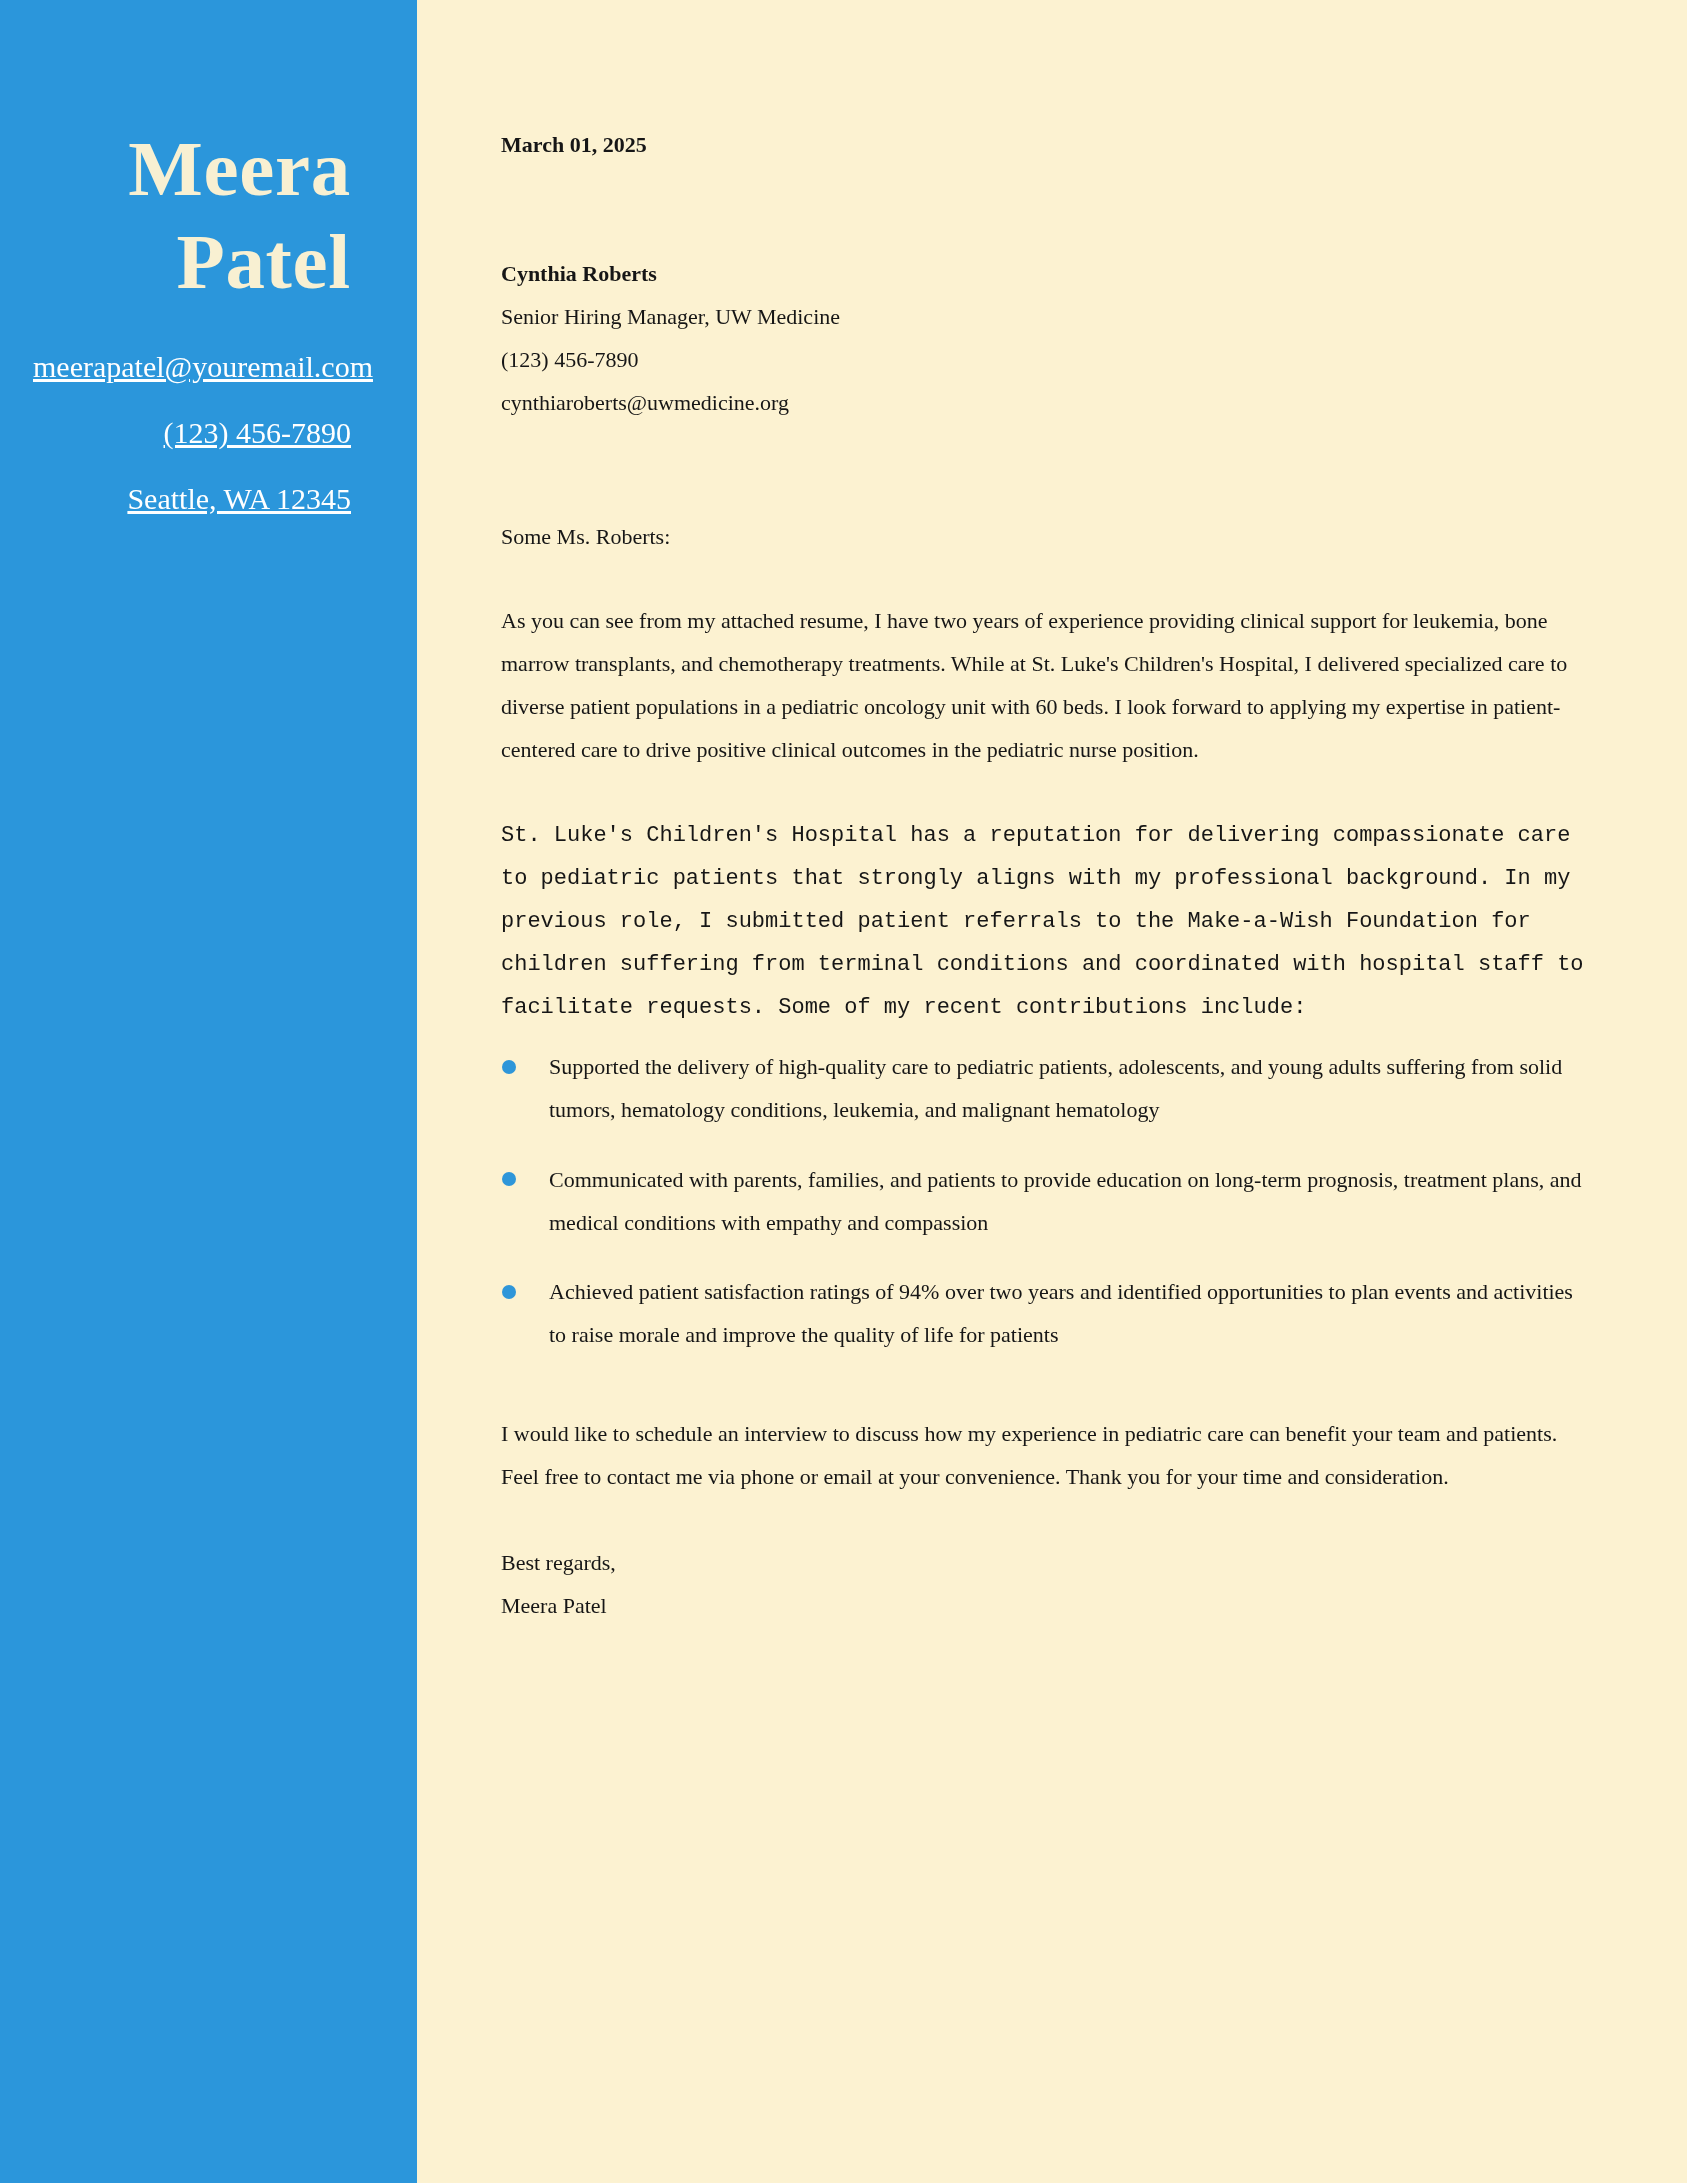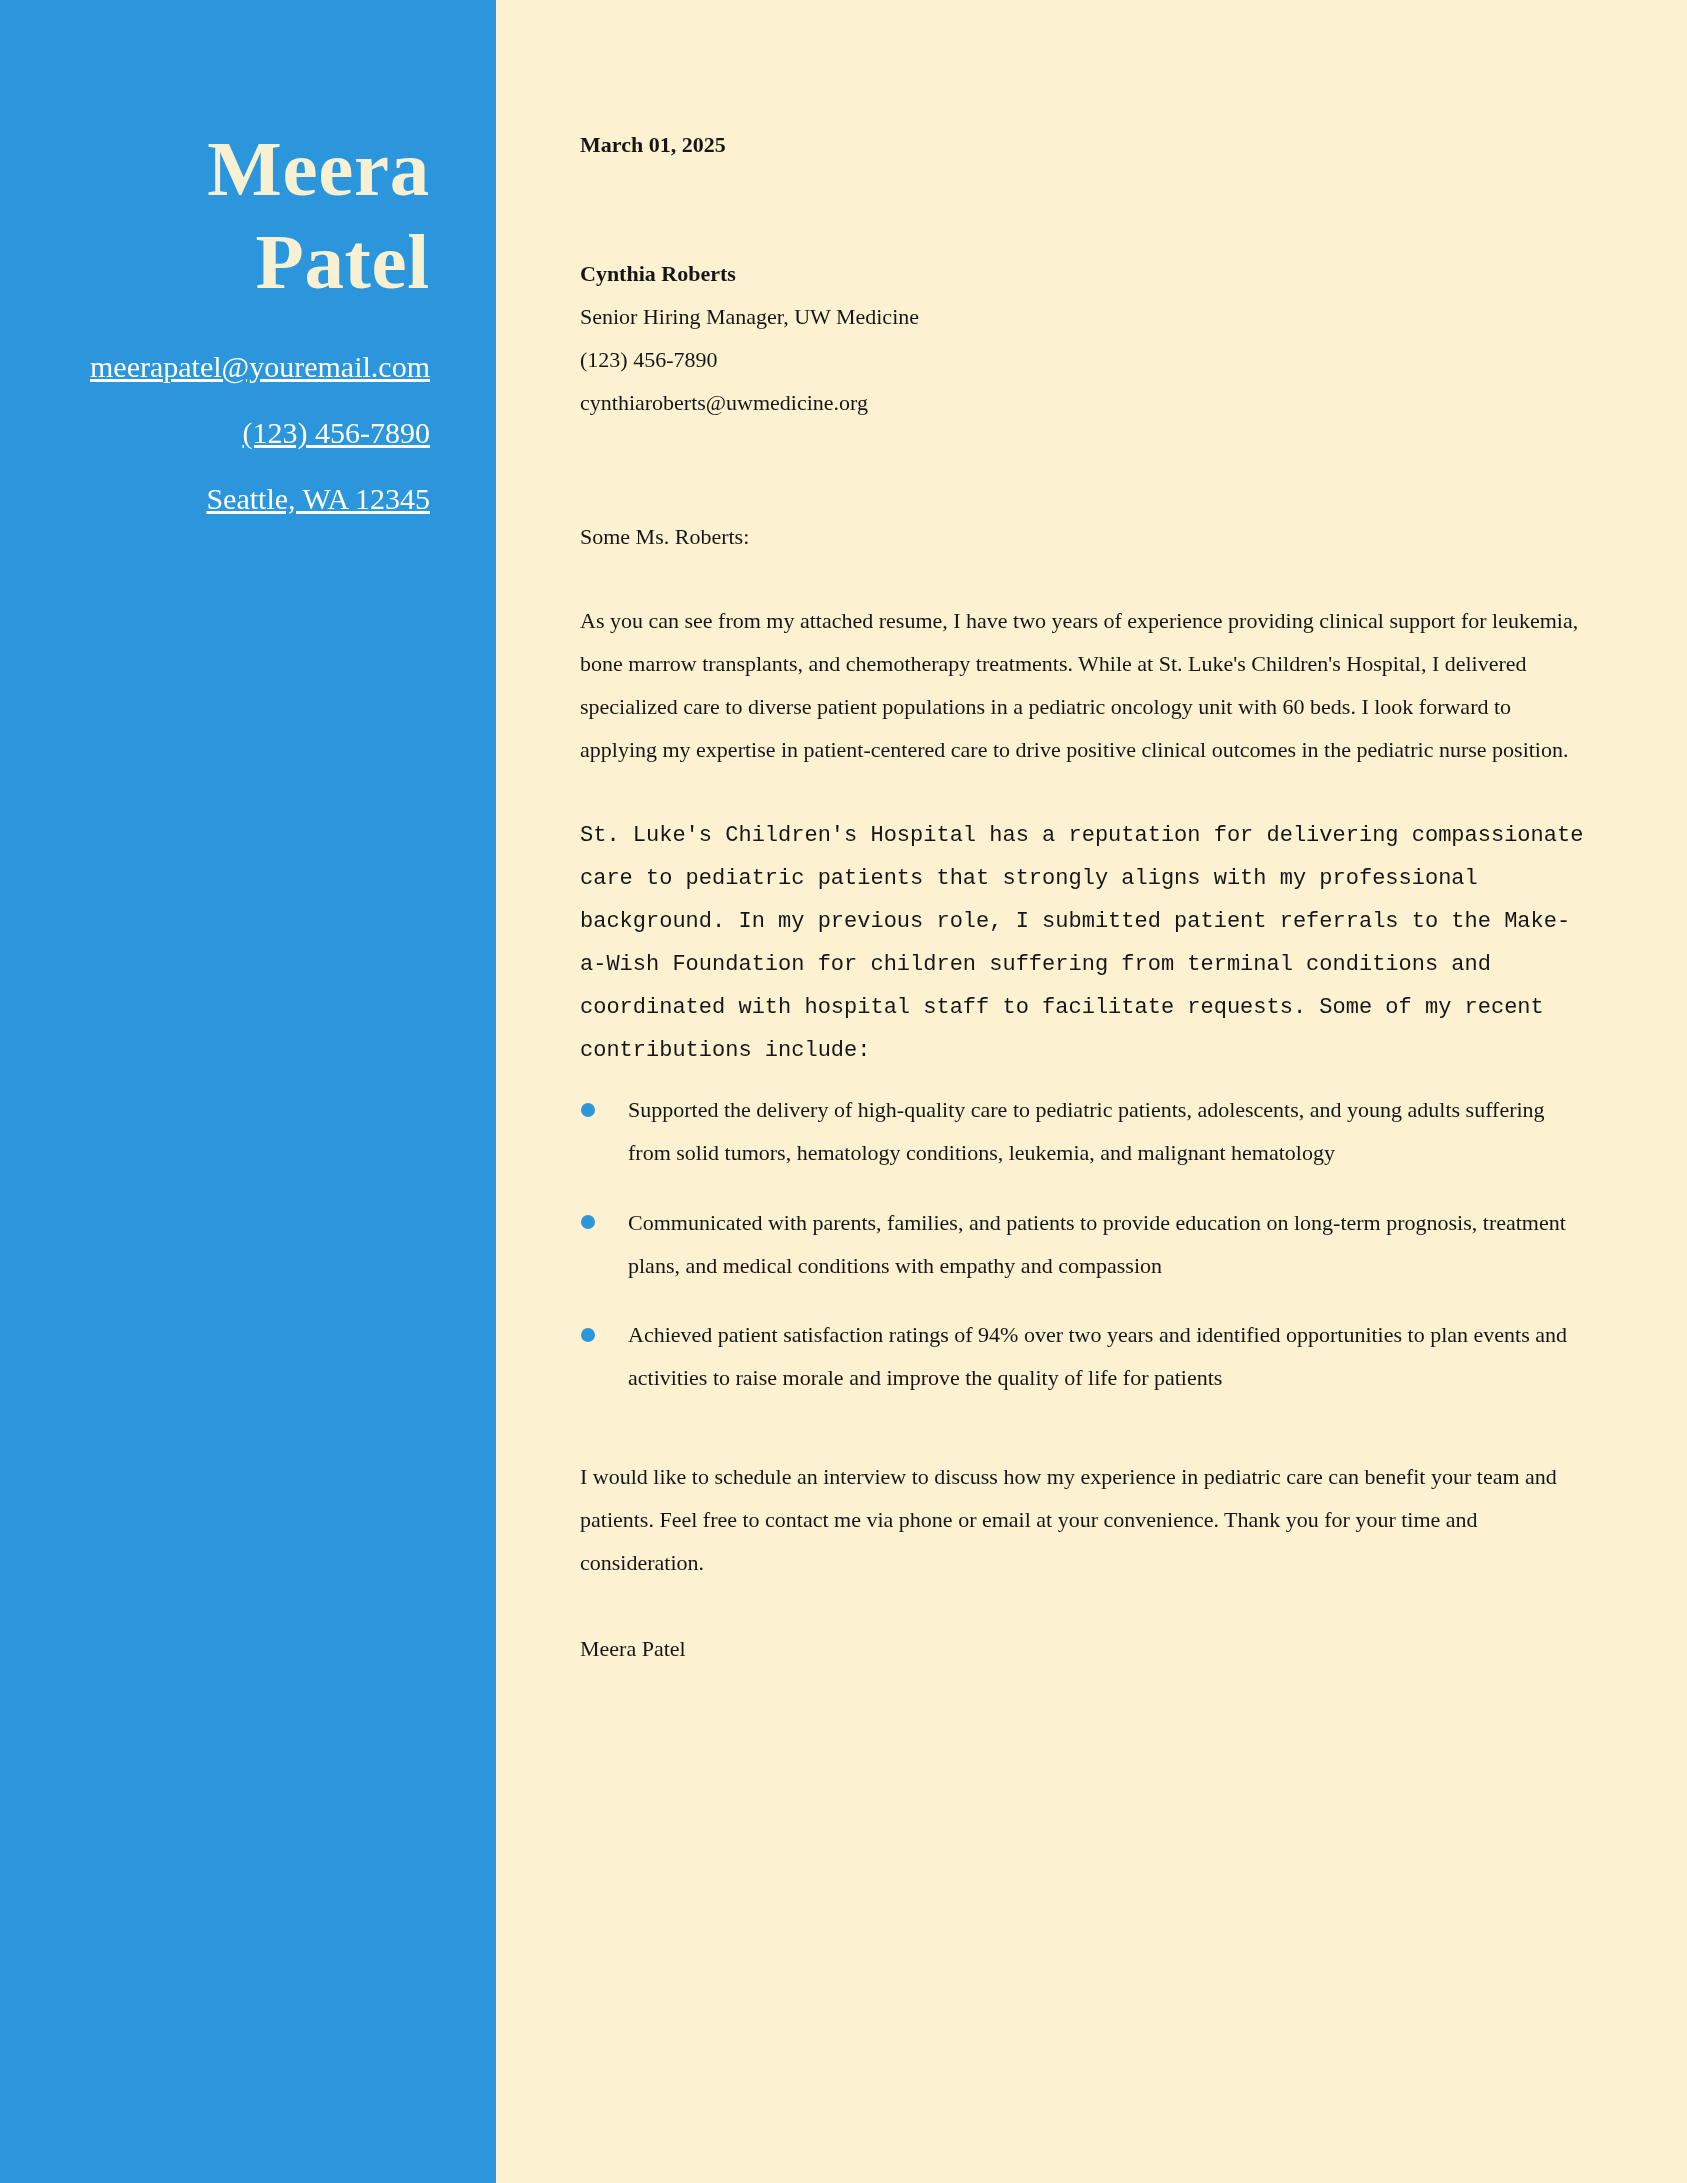--- a/index.html
+++ b/index.html
@@ -9,21 +9,21 @@
     font-family:"Liberation Serif", serif;
     color:#161616;
   }
   .page{
     width:1687px;height:2183px;
     display:flex;
     overflow:hidden;
   }
   
   .sidebar{
-    width:496px;height:2183px;
+    width:417px;height:2183px;
     flex-shrink:0;
     background:#2B96DB;
     box-sizing:border-box;
     padding:122px 66px 0 33px;
     text-align:right;
   }
   .name{
     margin:0;
     color:#F8F0D2;
     font-size:79px;
@@ -118,17 +118,18 @@
         <span>Communicated with parents, families, and patients to provide education on long-term prognosis, treatment plans, and medical conditions with empathy and compassion</span>
       </li>
       <li>
         <span class="dot"></span>
         <span>Achieved patient satisfaction ratings of 94% over two years and identified opportunities to plan events and activities to raise morale and improve the quality of life for patients</span>
       </li>
     </ul>
 
     <p class="para">I would like to schedule an interview to discuss how my experience in pediatric care can benefit your team and patients. Feel free to contact me via phone or email at your convenience. Thank you for your time and consideration.</p>
 
+    <p class="signoff">Best regards,</p>
     <p class="signature">Meera Patel</p>
   </main>
 
 </div>
 
 
 </body></html>

